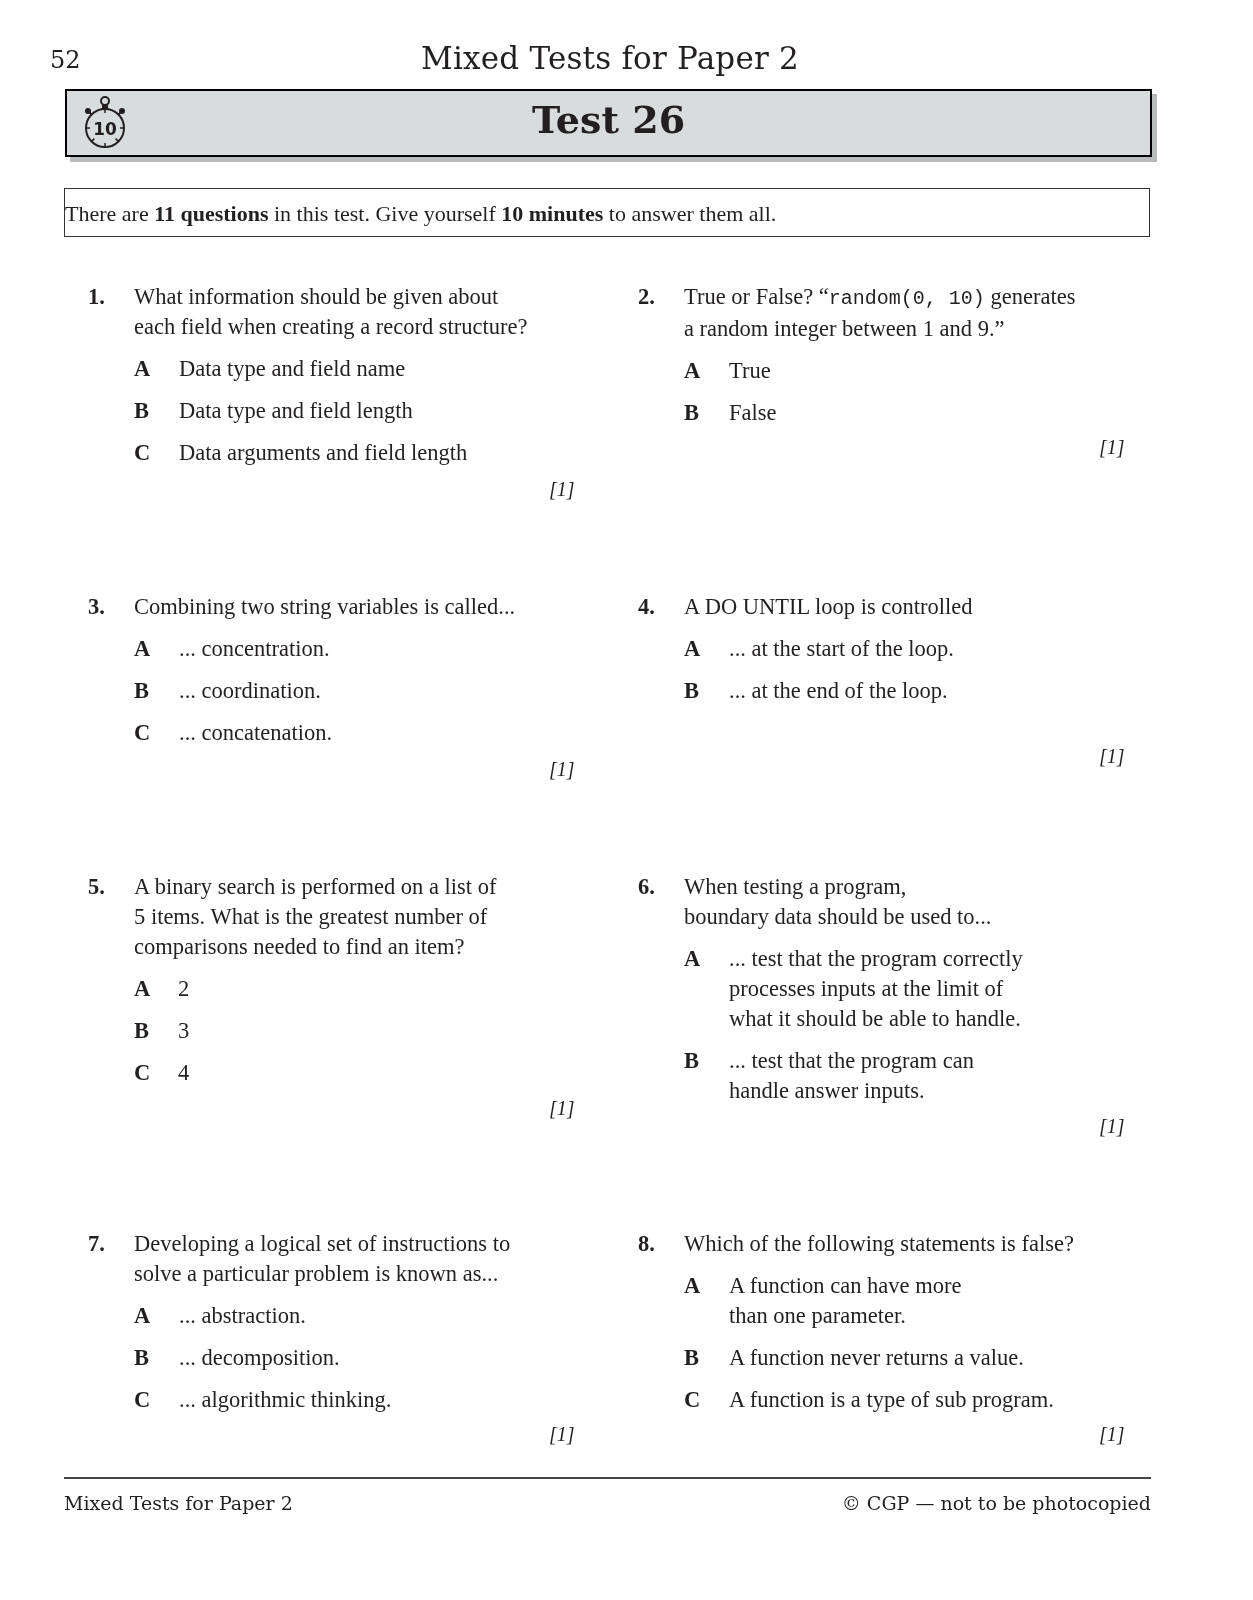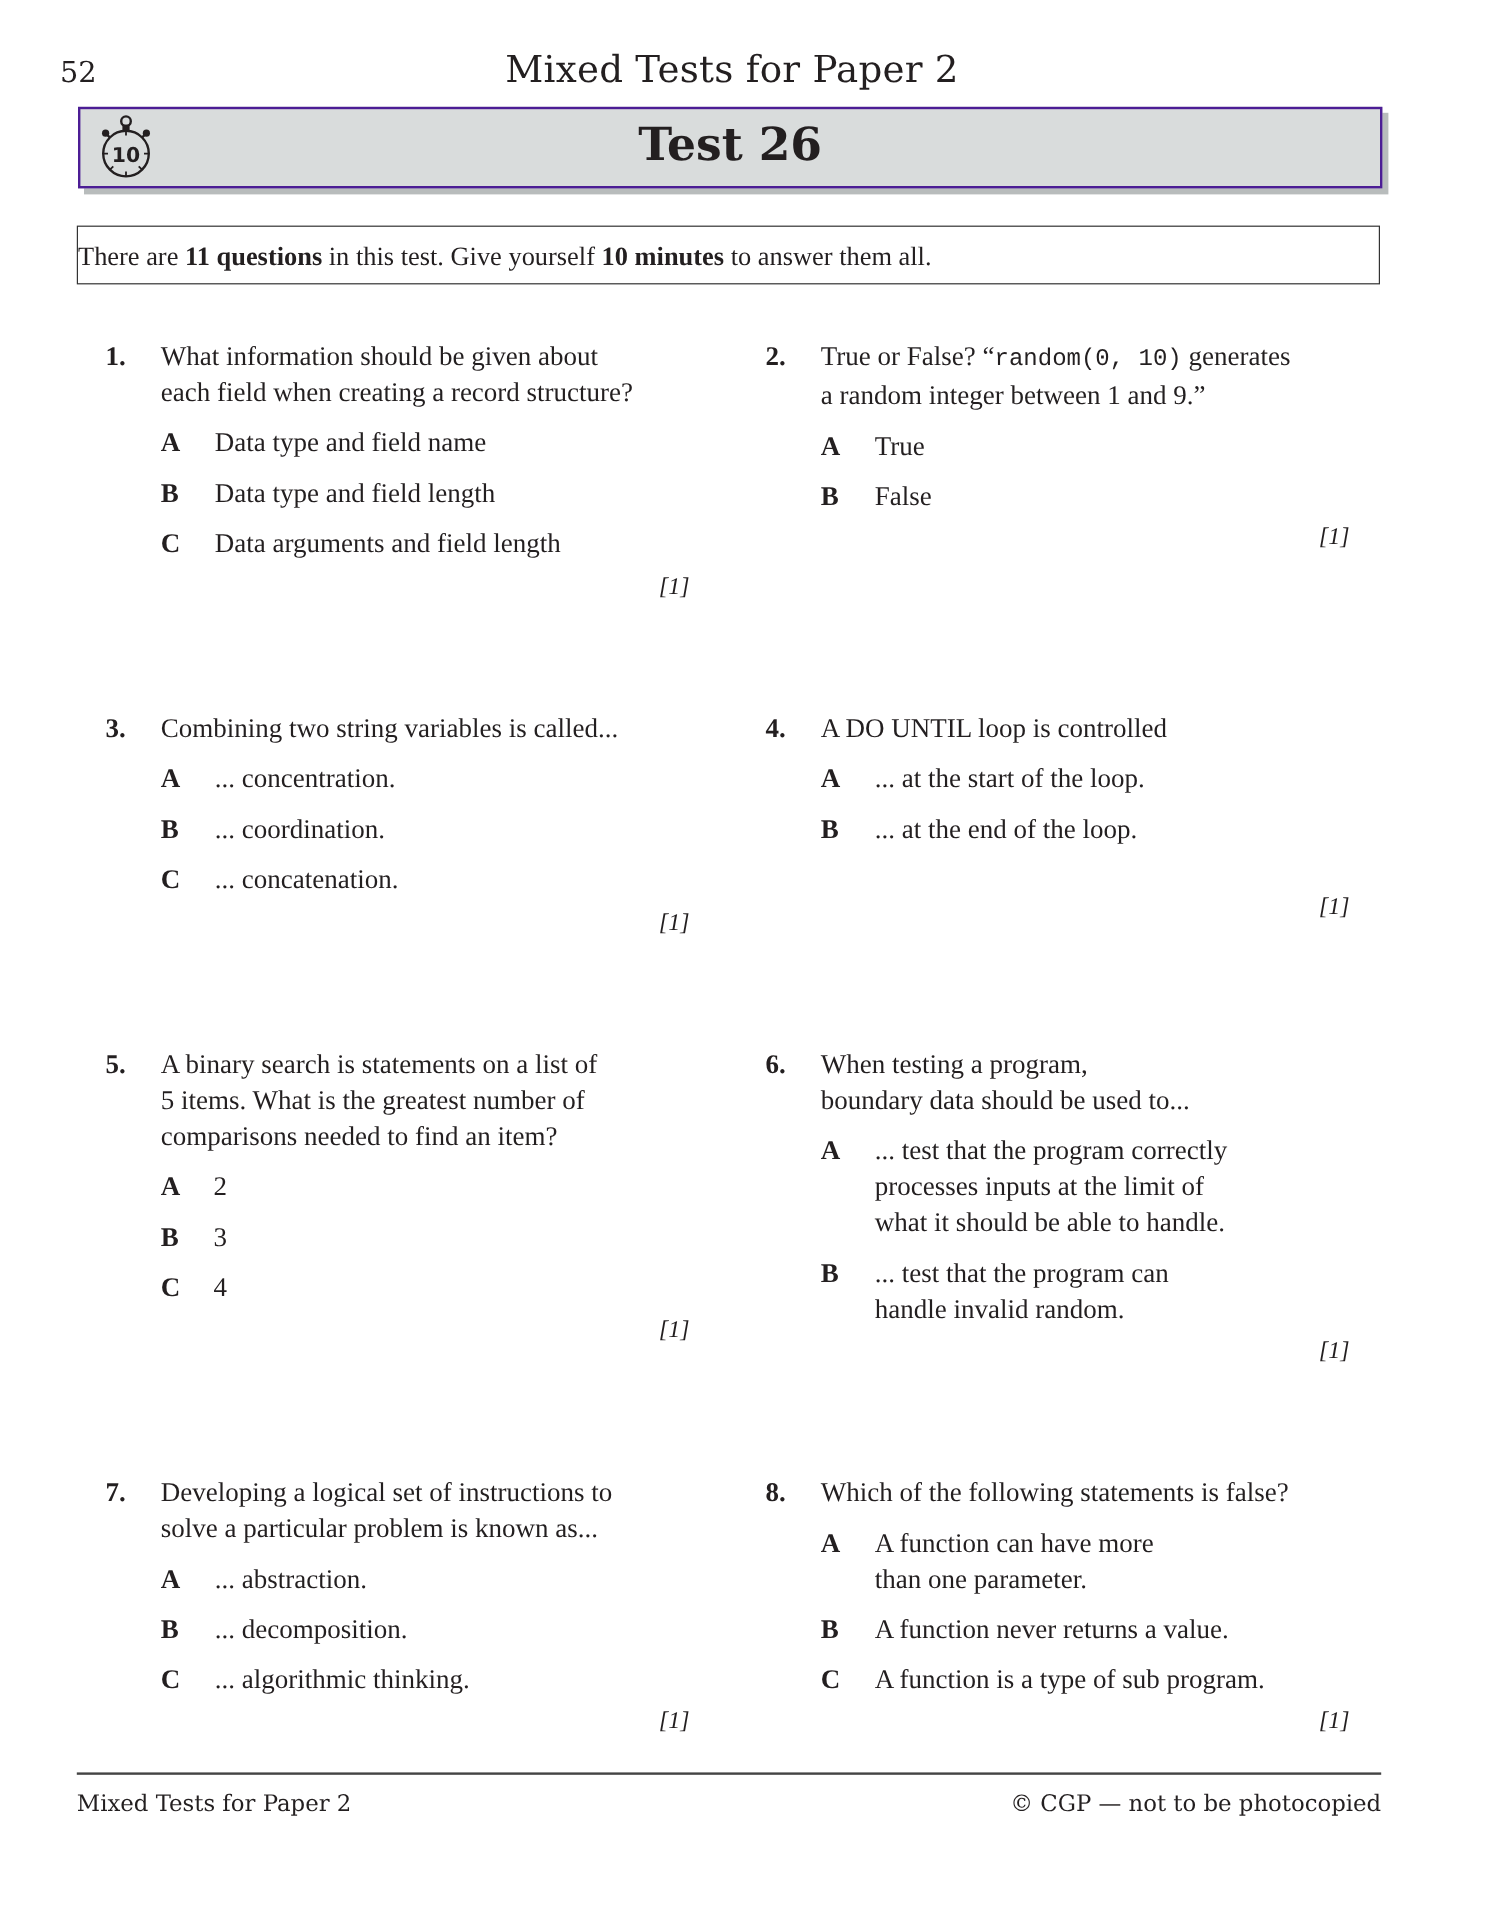--- a/index.html
+++ b/index.html
@@ -5,21 +5,21 @@
   html, body { margin: 0; padding: 0; background: #ffffff; }
   body { width: 1253px; height: 1600px; position: relative; overflow: hidden; color: #231f20; }
   .serif { font-family: "Liberation Serif", "DejaVu Serif", serif; }
   .slab { font-family: "DejaVu Serif", "Liberation Serif", serif; }
   .mono { font-family: "Liberation Mono", "DejaVu Sans Mono", monospace; }
 
   #page-number { position: absolute; left: 50px; top: 46px; font-size: 24px; }
   #section-title { position: absolute; left: 0; width: 1220px; top: 40px; text-align: center; font-size: 31px; letter-spacing: 0.2px; }
 
   #test-banner { position: absolute; left: 65px; top: 89px; width: 1083px; height: 64px;
-    background: #d9dcdc; border: 2px solid #4c1d95; box-shadow: 5px 5px 0 #b8bcbc; }
+    background: #d9dcdc; border: 2px solid #000000; box-shadow: 5px 5px 0 #b8bcbc; }
   #test-title { position: absolute; left: 0; right: 0; top: 6px; text-align: center; font-size: 38px; font-weight: bold; color: #231f20; }
   #timer-icon { position: absolute; left: 15px; top: 3px; width: 46px; height: 56px; }
 
   #intro-box { position: absolute; left: 64px; top: 188px; width: 1084px; height: 47px; border: 1.5px solid #333; }
   #intro-text { position: absolute; left: 0; right: 0; top: 12px; text-align: left; font-size: 22px; }
 
   .question { position: absolute; width: 500px; font-size: 22.5px; line-height: 30px; }
   .q-num { position: absolute; left: 0; top: 0; font-weight: bold; }
   .q-text { margin-left: 46px; }
   .options { margin-left: 46px; margin-top: 12px; }
@@ -111,21 +111,21 @@
   <div class="options">
     <div class="opt"><span class="opt-letter">A</span><span>... at the start of the loop.</span></div>
     <div class="opt"><span class="opt-letter">B</span><span>... at the end of the loop.</span></div>
   </div>
 </div>
 <div class="marks serif" style="left:1099px; top:745px;">[1]</div>
 
 <div class="question serif" style="left:88px; top:872px;">
   <span class="q-num">5.</span>
   <div class="q-text">
-    <div>A binary search is statements on a list of</div>
+    <div>A binary search is performed on a list of</div>
     <div>5 items.  What is the greatest number of</div>
     <div>comparisons needed to find an item?</div>
   </div>
   <div class="options">
     <div class="opt" style="padding-left:44px;"><span class="opt-letter">A</span><span>2</span></div>
     <div class="opt" style="padding-left:44px;"><span class="opt-letter">B</span><span>3</span></div>
     <div class="opt" style="padding-left:44px;"><span class="opt-letter">C</span><span>4</span></div>
   </div>
 </div>
 <div class="marks serif" style="left:549px; top:1097px;">[1]</div>
@@ -139,21 +139,21 @@
   <div class="options">
     <div class="opt">
         <span class="opt-letter">A</span>
       <div>... test that the program correctly</div>
       <div>processes inputs at the limit of</div>
       <div>what it should be able to handle.</div>
     </div>
     <div class="opt">
         <span class="opt-letter">B</span>
       <div>... test that the program can</div>
-      <div>handle invalid random.</div>
+      <div>handle answer inputs.</div>
     </div>
   </div>
 </div>
 <div class="marks serif" style="left:1099px; top:1115px;">[1]</div>
 
 <div class="question serif" style="left:88px; top:1229px;">
   <span class="q-num">7.</span>
   <div class="q-text">
     <div>Developing a logical set of instructions to</div>
     <div>solve a particular problem is known as...</div>

